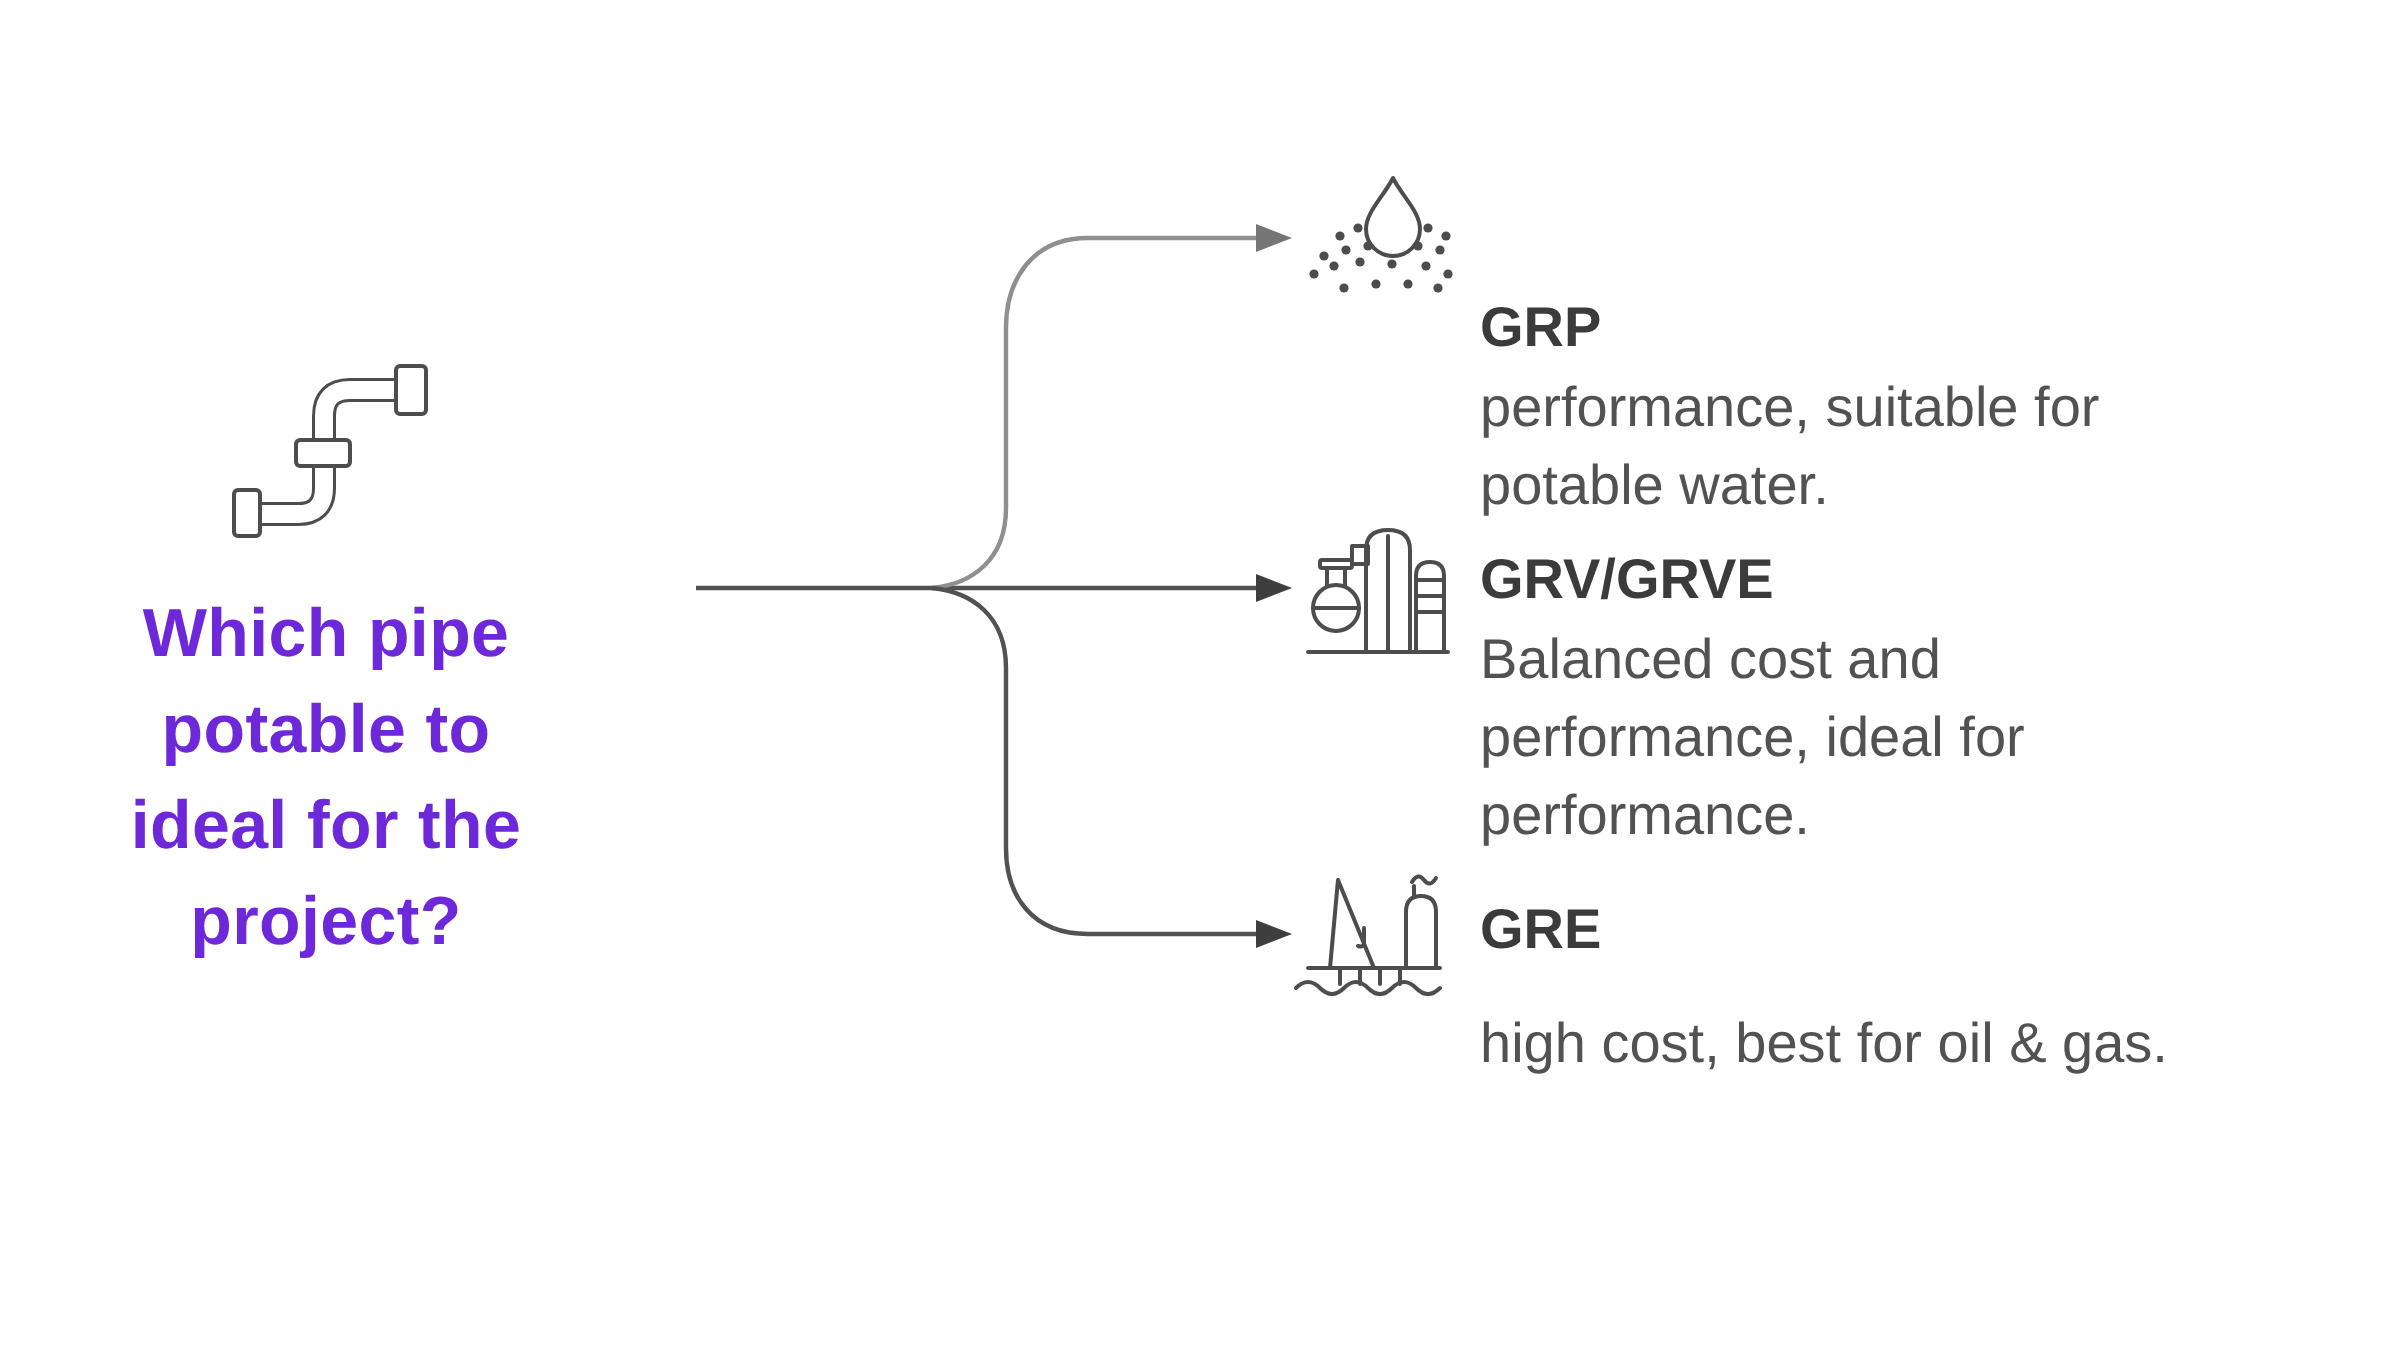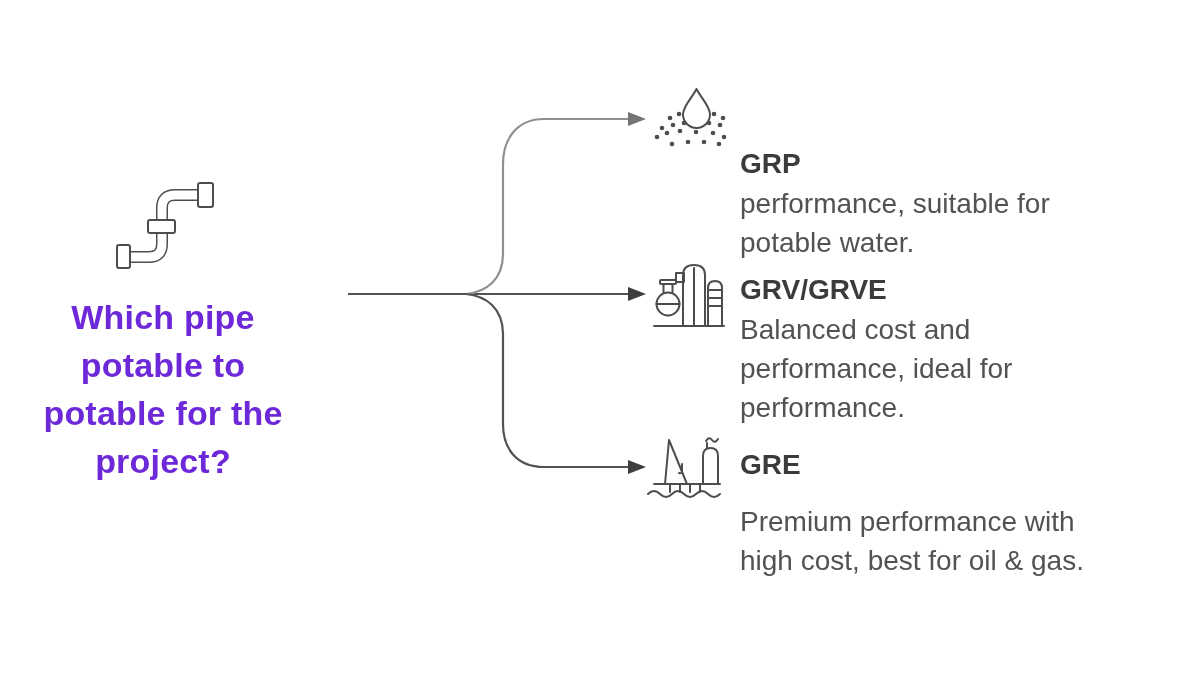--- a/index.html
+++ b/index.html
@@ -42,21 +42,21 @@
     <path d="M17 79 L36 79 Q49 79 49 66 L49 30 Q49 17 62 17 L86 17" fill="none" stroke="#4d4d4d" stroke-width="12" stroke-linecap="butt"></path>
     <path d="M15 79 L36 79 Q49 79 49 66 L49 30 Q49 17 62 17 L88 17" fill="none" stroke="#ffffff" stroke-width="9" stroke-linecap="butt"></path>
     <rect x="4" y="67" width="13" height="23" rx="2" fill="#ffffff" stroke="#4d4d4d" stroke-width="2"></rect>
     <rect x="85" y="5" width="15" height="24" rx="2" fill="#ffffff" stroke="#4d4d4d" stroke-width="2"></rect>
     <rect x="35" y="42" width="27" height="13" rx="2" fill="#ffffff" stroke="#4d4d4d" stroke-width="2"></rect>
   </svg>
 
   <div class="question">
     <div>Which pipe</div>
     <div>potable to</div>
-    <div>potable for the</div>
+    <div>ideal for the</div>
     <div>project?</div>
   </div>
 
   <svg class="connector" width="1200" height="675" viewBox="0 0 1200 675" aria-hidden="true">
 
     <path d="M348 294 L630 294" stroke="#525252" stroke-width="2.2" fill="none"></path>
 
     <path d="M466 294 C486 292 503 280 503 254 L503 164 C503 140 516 119 544 119 L630 119" stroke="#8f8f8f" stroke-width="2.2" fill="none"></path>
 
     <path d="M466 294 C486 296 503 308 503 334 L503 424 C503 448 516 467 544 467 L630 467" stroke="#525252" stroke-width="2.2" fill="none"></path>
@@ -124,18 +124,17 @@
     <path class="line-icon" d="M8 50 L74 50"></path>
     <path class="line-icon" d="M24 50 L24 58 M34 50 L34 58 M44 50 L44 58 M54 50 L54 58"></path>
     <path class="line-icon" d="M2 60 Q8 54 14 60 T26 60 T38 60 T50 60 T62 60 T74 60"></path>
     <path class="line-icon" d="M57 50 L57 22 Q57 14 64.5 14 Q72 14 72 22 L72 50"></path>
     <path class="line-icon" d="M61 14 L61 9"></path>
     <path class="line-icon" d="M60 7 Q63 2 66 6 Q69 10 72 5"></path>
   </svg>
   <div class="option-text option-text-3">
     <div class="option-title">GRE</div>
     <div class="option-desc">
-      <div>Premium performance with</div>
       <div>high cost, best for oil &amp; gas.</div>
     </div>
   </div>
 
 </div>
 
 </body></html>

